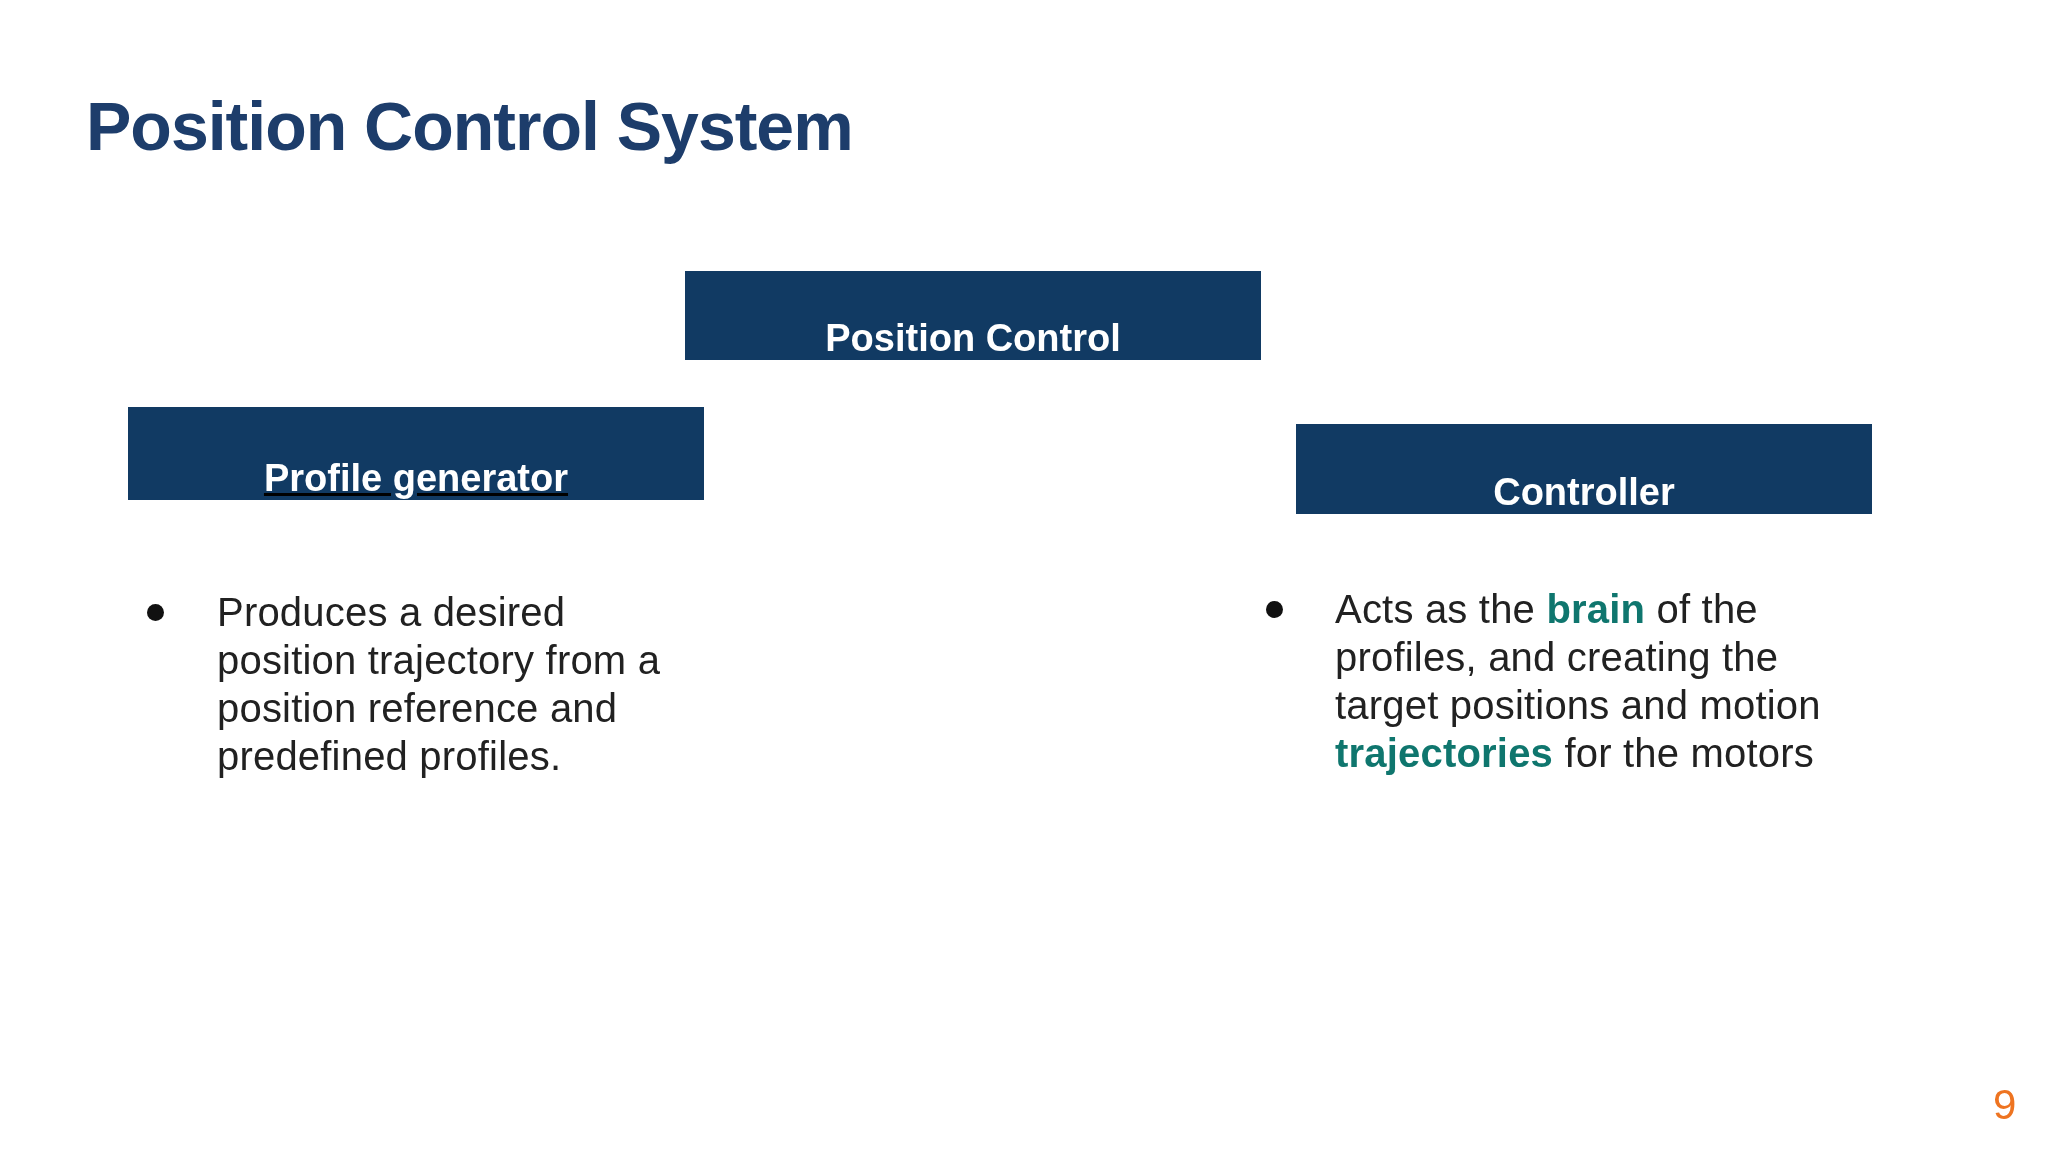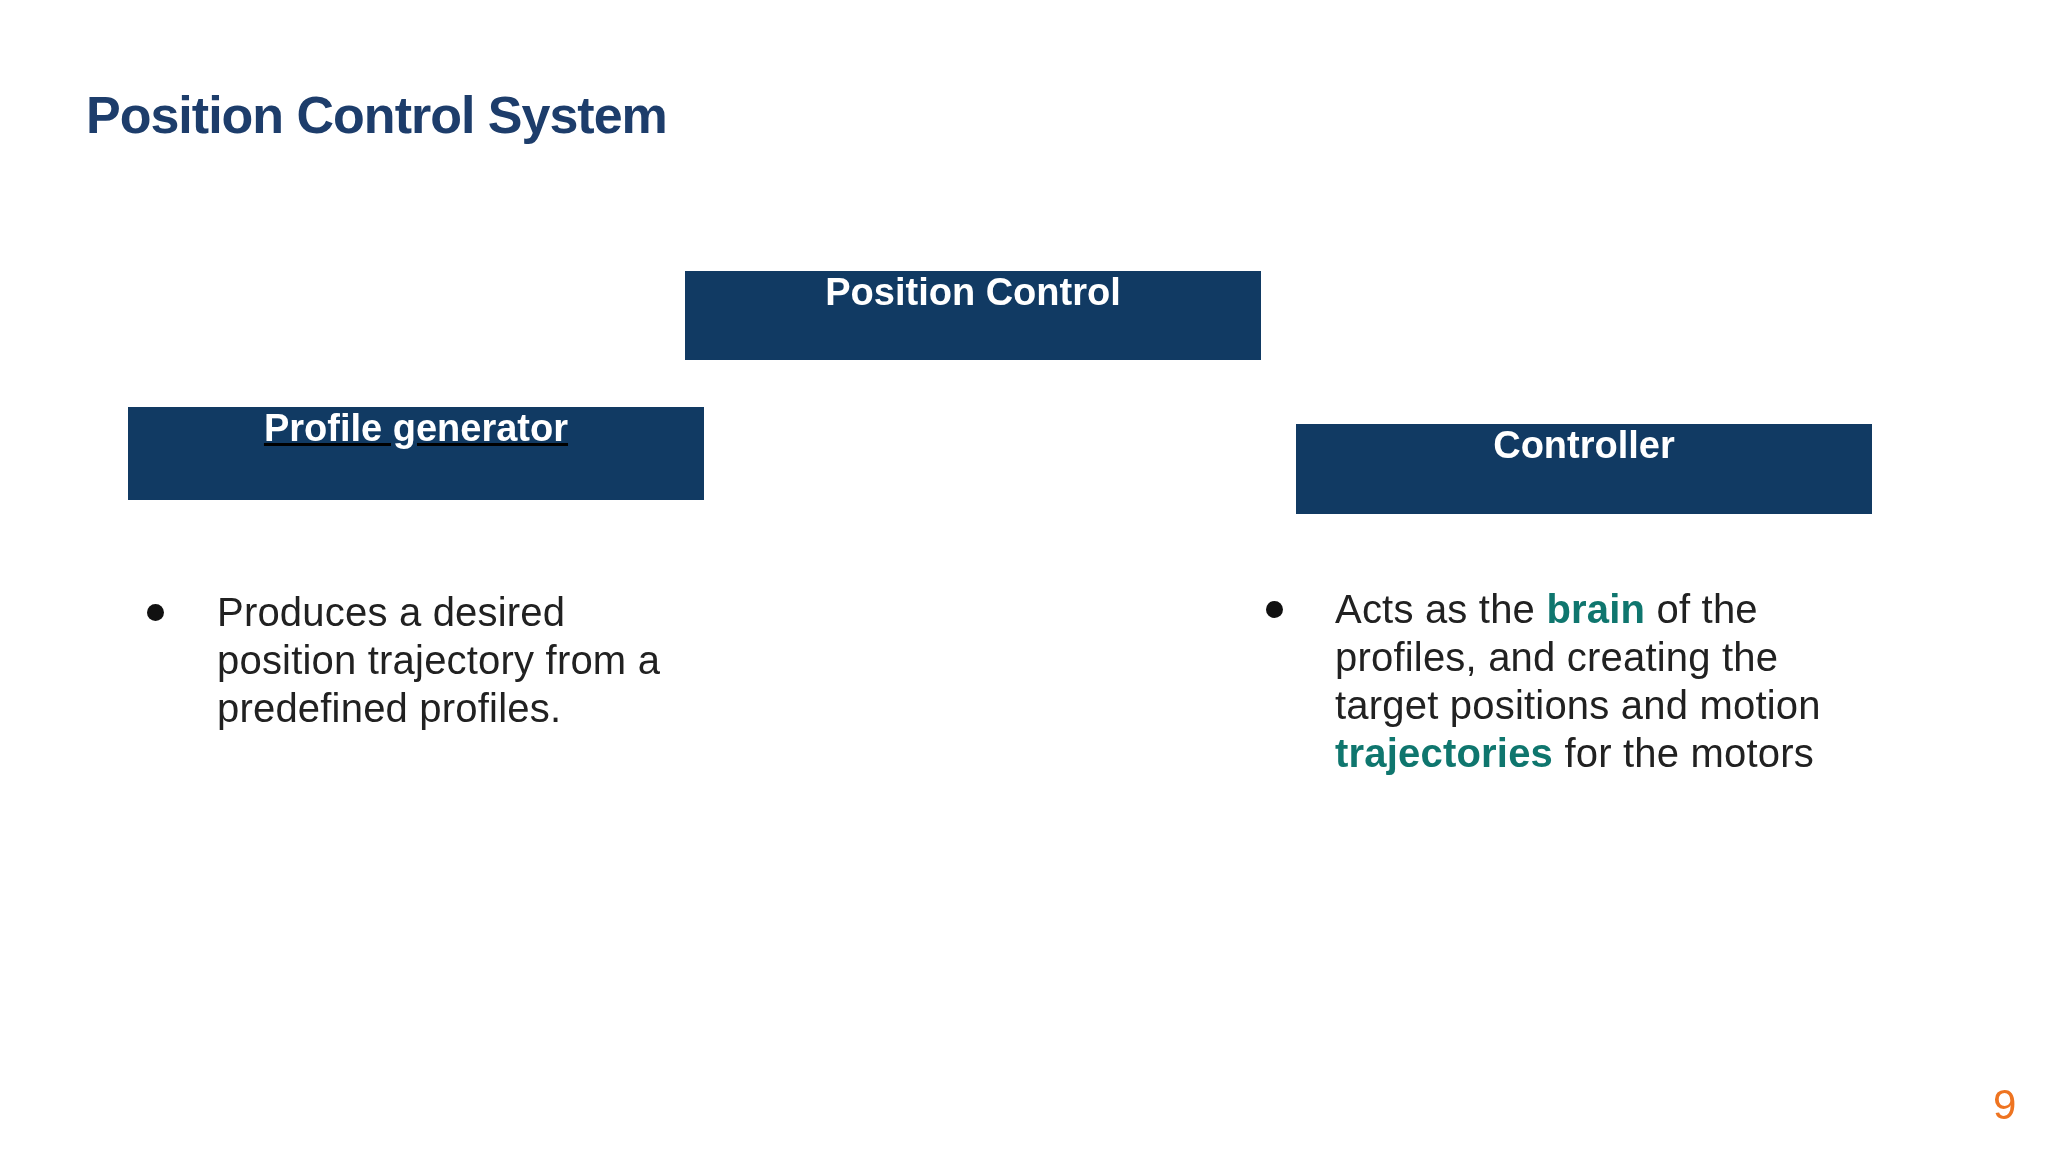--- a/index.html
+++ b/index.html
@@ -12,32 +12,32 @@
     width: 2048px;
     height: 1152px;
     background: #ffffff;
     overflow: hidden;
     font-family: "Liberation Sans", sans-serif;
   }
   .slide-title {
     position: absolute;
     left: 86px;
     top: 28px;
-    font-size: 52px;
+    font-size: 68px;
     line-height: 104px;
     font-weight: 700;
     letter-spacing: -1px;
     color: #1d3d6b;
     white-space: nowrap;
   }
   .diagram-box {
     position: absolute;
     background: #113a63;
     display: flex;
-    align-items: flex-start;
+    align-items: flex-end;
     justify-content: center;
   }
   .diagram-box .box-label {
     color: #ffffff;
     font-size: 38px;
     font-weight: 700;
     white-space: nowrap;
   }
   .box-position-control { left: 685px; top: 271px; width: 576px; height: 89px; }
   .box-profile-generator { left: 128px; top: 407px; width: 576px; height: 93px; text-decoration: underline; }
@@ -91,20 +91,21 @@
 
   <div class="diagram-box box-controller">
     <span class="box-label">Controller</span>
   </div>
 
   <span class="bullet-dot dot-left"></span>
 
   <div class="bullet-text bullet-left">
     <span class="line">Produces a desired</span>
     <span class="line">position trajectory from a</span>
+    <span class="line">position reference and</span>
     <span class="line">predefined profiles.</span>
   </div>
 
   <span class="bullet-dot dot-right"></span>
 
   <div class="bullet-text bullet-right">
     <span class="line"><span>Acts as the </span><span class="bold">brain</span><span> of the</span></span>
     <span class="line">profiles, and creating the</span>
     <span class="line">target positions and motion</span>
     <span class="line"><span class="bold">trajectories</span><span> for the motors</span></span>

